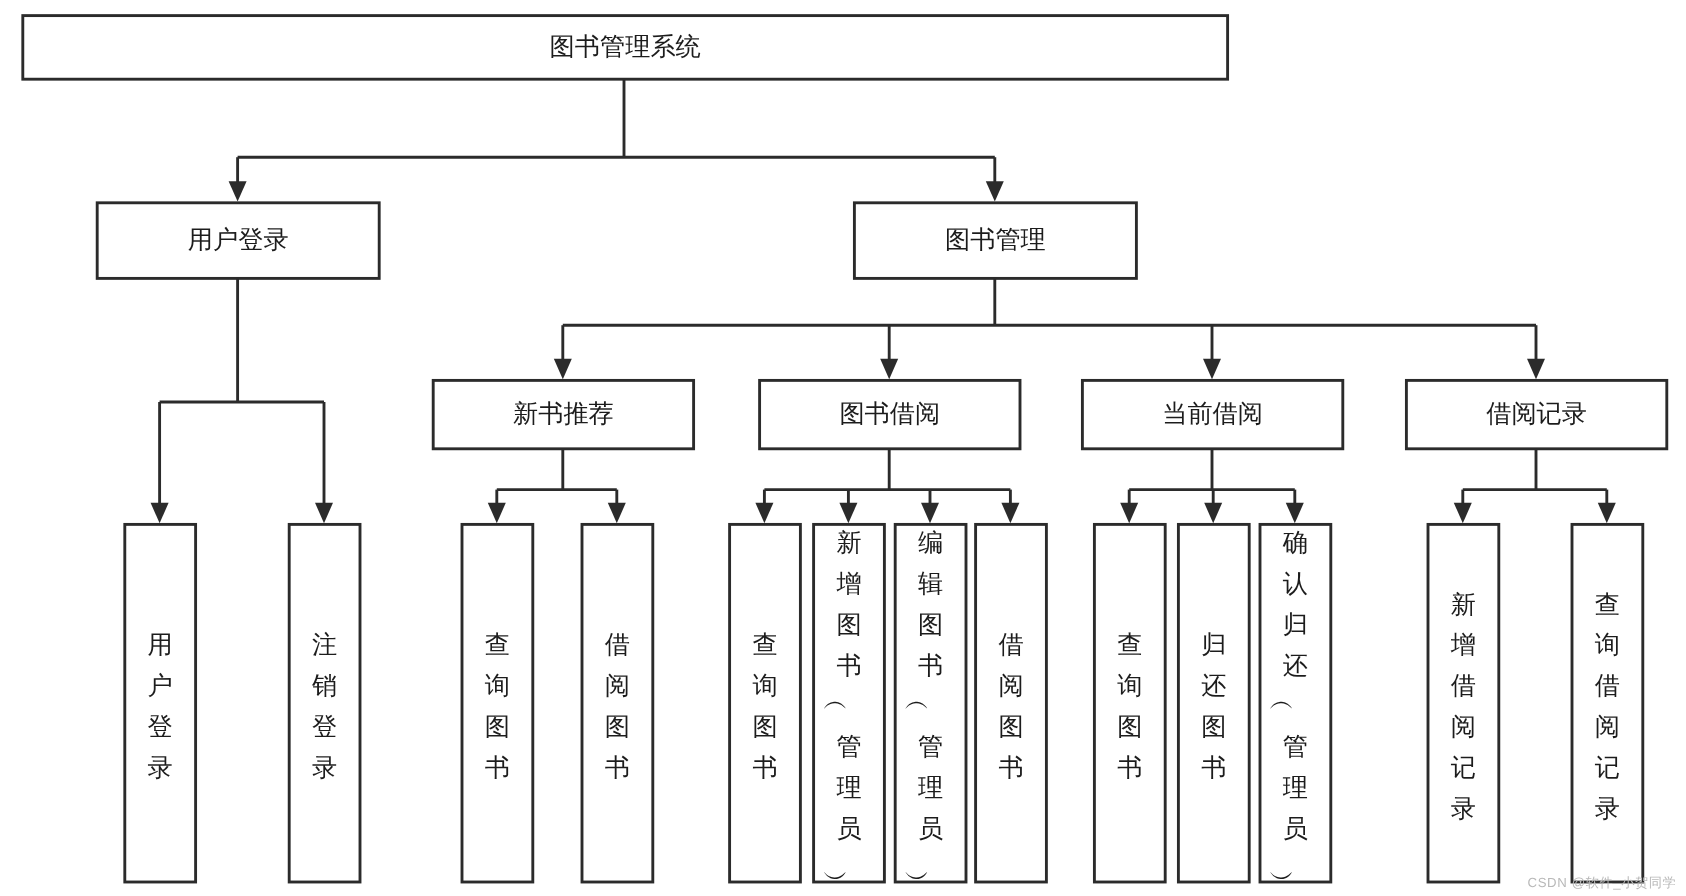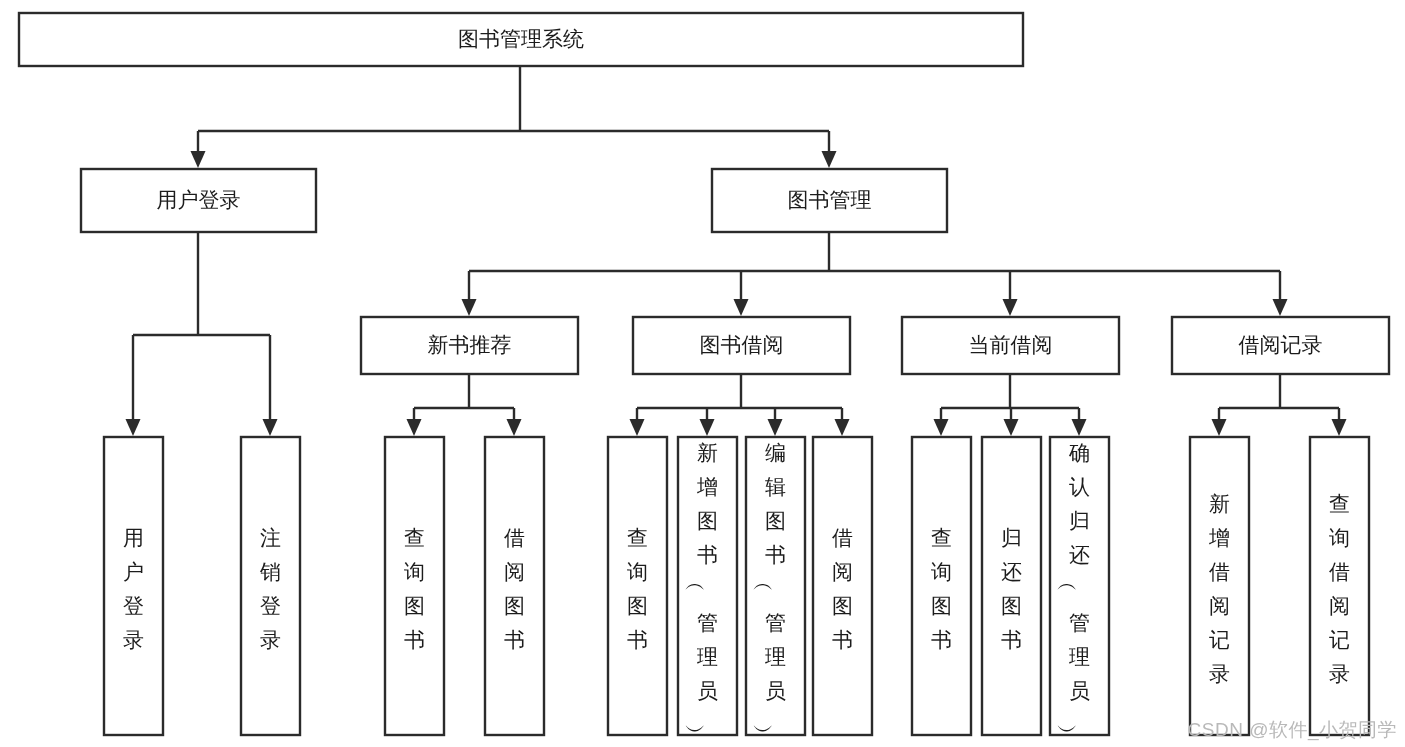--- a/index.html
+++ b/index.html
@@ -53,21 +53,21 @@
     font-family: "Liberation Sans", "DejaVu Sans", sans-serif;
     font-size: 21px;
     fill: #1c1c1c;
     text-anchor: middle;
   }
   .watermark {
     position: absolute;
     right: 8px;
     bottom: 4px;
     font-family: "Liberation Sans", "DejaVu Sans", sans-serif;
-    font-size: 19px;
+    font-size: 11px;
     color: #b9b9b9;
     letter-spacing: 0.5px;
     white-space: nowrap;
     user-select: none;
     margin-top: 36px;
   }
 </style>
 </head>
 <body>
 

